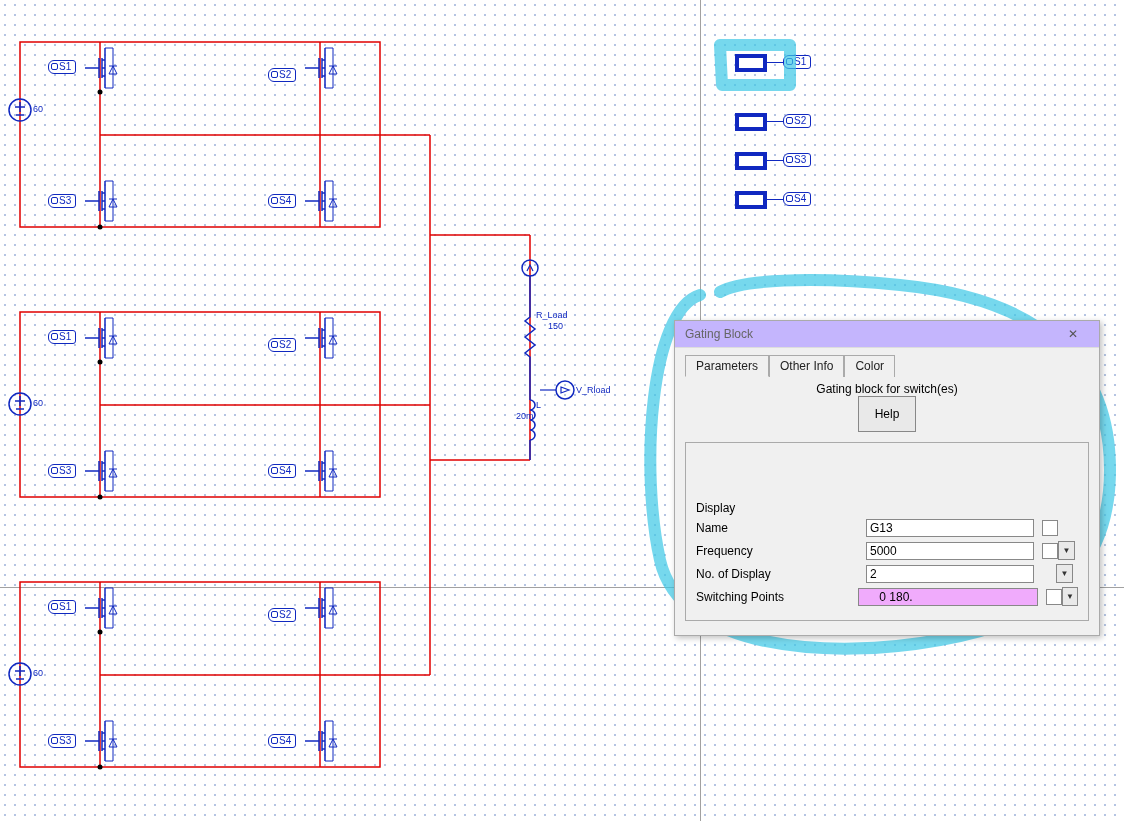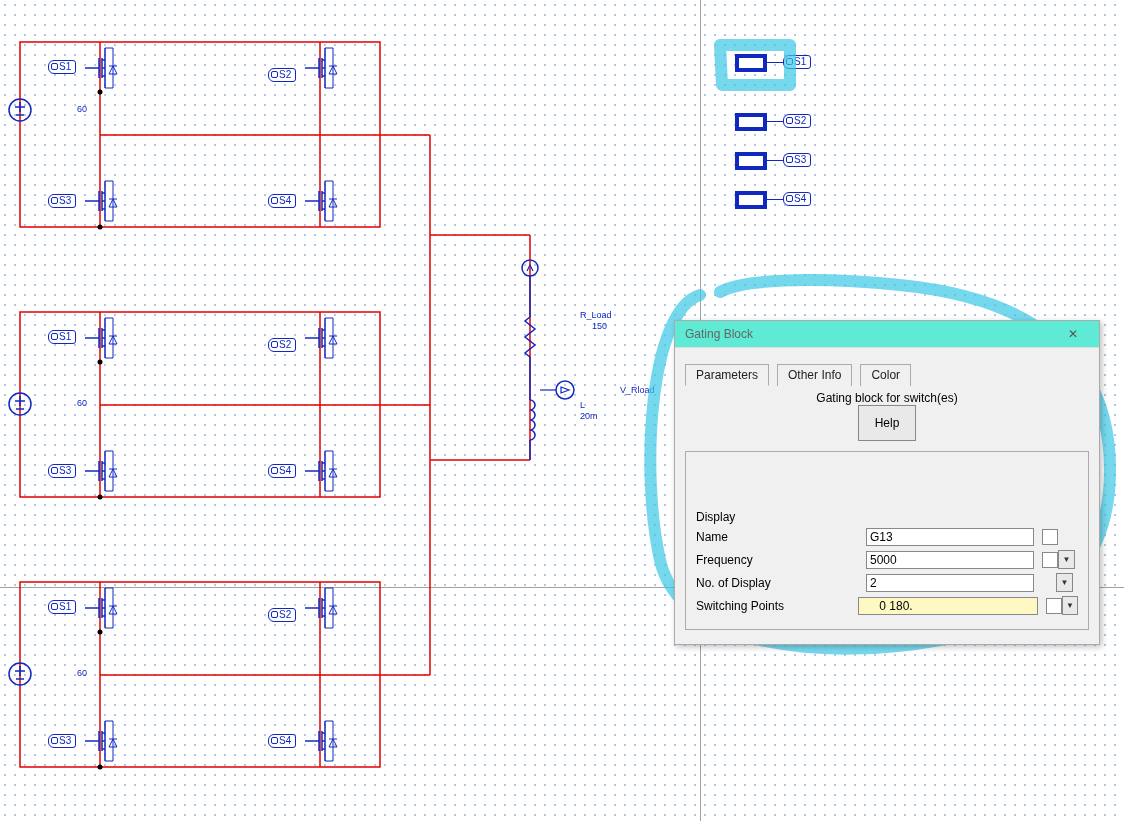--- a/index.html
+++ b/index.html
@@ -47,21 +47,20 @@
     left:2px;top:2px;
     width:5px;height:5px;
     border:1px solid #1028c0;
     border-radius:2px;
   }
   .atext {
     position: absolute;
     color: #1028c0;
     font-size: 9px;
     white-space: nowrap;
-    margin-left: 44px;
   }
 
   
   .pulse {
     position: absolute;
     width: 30px; height: 16px;
     border: 1.5px solid #1028c0;
     background: #1028c0;
   }
   .pulse::after{
@@ -97,38 +96,37 @@
     width: 424px;
     background: #f0f0f0;
     border: 1px solid #aaa;
     box-shadow: 2px 2px 6px rgba(0,0,0,0.25);
   }
   .titlebar {
     height: 26px;
     display: flex;
     align-items: center;
     padding: 0 6px 0 10px;
-    background: #5eead4;
+    background: #c4b5fd;
     color: #666;
     font-size: 12px;
     border-bottom: 1px solid #ddd;
     justify-content: center;
   }
   .titlebar .spacer { flex:1; }
   .closex {
     width: 40px; height: 24px;
     display:flex;align-items:center;justify-content:center;
     color:#555;
   }
   .dbody { padding: 6px 10px 14px 10px; }
   .tabs {
     display:flex;
-    gap:8px;
+    gap:0;
     margin-bottom:6px;
-    margin-top:9px;
   }
   .tab {
     padding: 3px 10px;
     border: 1px solid #aaa;
     border-bottom: none;
     background:#f0f0f0;
     font-size:12px;
     color:#222;
     position:relative;
     top:1px;
@@ -319,21 +317,21 @@
 <div class="klabel" style="left:268px;top:734px;">S4</div>
 
 <div class="atext" style="left:33px;top:104px;">60</div>
 <div class="atext" style="left:33px;top:398px;">60</div>
 <div class="atext" style="left:33px;top:668px;">60</div>
 
 <div class="atext" style="left:536px;top:310px;">R_Load</div>
 <div class="atext" style="left:548px;top:321px;">150</div>
 <div class="atext" style="left:576px;top:385px;">V_Rload</div>
 <div class="atext" style="left:536px;top:400px;">L</div>
-<div class="atext" style="left:536px;top:411px;">20m</div>
+<div class="atext" style="left:516px;top:411px;">20m</div>
 
 <div class="pulse" style="left:735px;top:54px;">
   <svg width="24" height="10">
       <polyline points="0,9 4,9 4,1 9,1 9,9 14,9 14,1 19,1 19,9 24,9" stroke="#1028c0" fill="none" stroke-width="1.3"></polyline>
     </svg>
 </div>
 <div class="link-wire" style="left:767px;top:62px;width:16px;"></div>
 <div class="klabel" style="left:783px;top:55px;">S1</div>
 
 <div class="pulse" style="left:735px;top:113px;">
@@ -410,19 +408,19 @@
 
       <div class="prow">
         <span class="pl">No. of Display</span>
         <input class="pv" value="2" style="">
         <div style="width:22px"></div>
         <div class="ddarrow">▼</div>
       </div>
 
       <div class="prow">
         <span class="pl">Switching Points</span>
-        <input class="pv" style="background: #fef9c3; padding-left: 20px;" value="0 180.">
+        <input class="pv" style="background: #f0abfc; padding-left: 20px;" value="0 180.">
         <div class="chk"></div>
         <div class="ddarrow">▼</div>
       </div>
     </div>
   </div>
 </div>
 
 </body></html>

